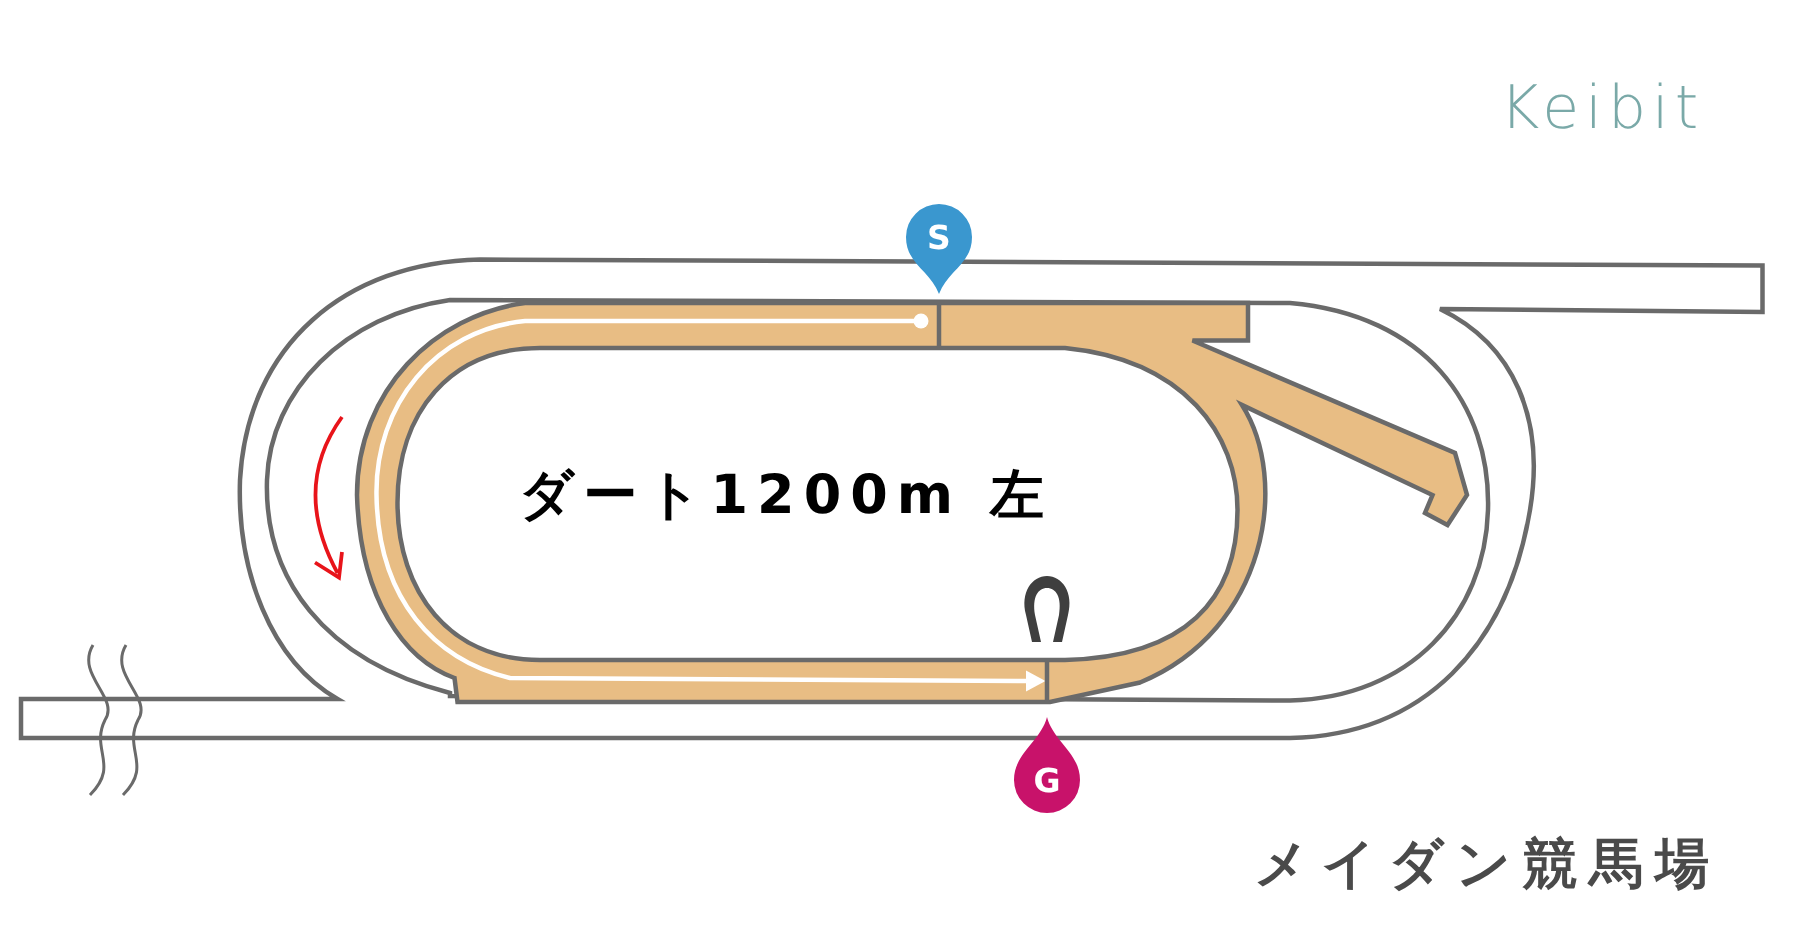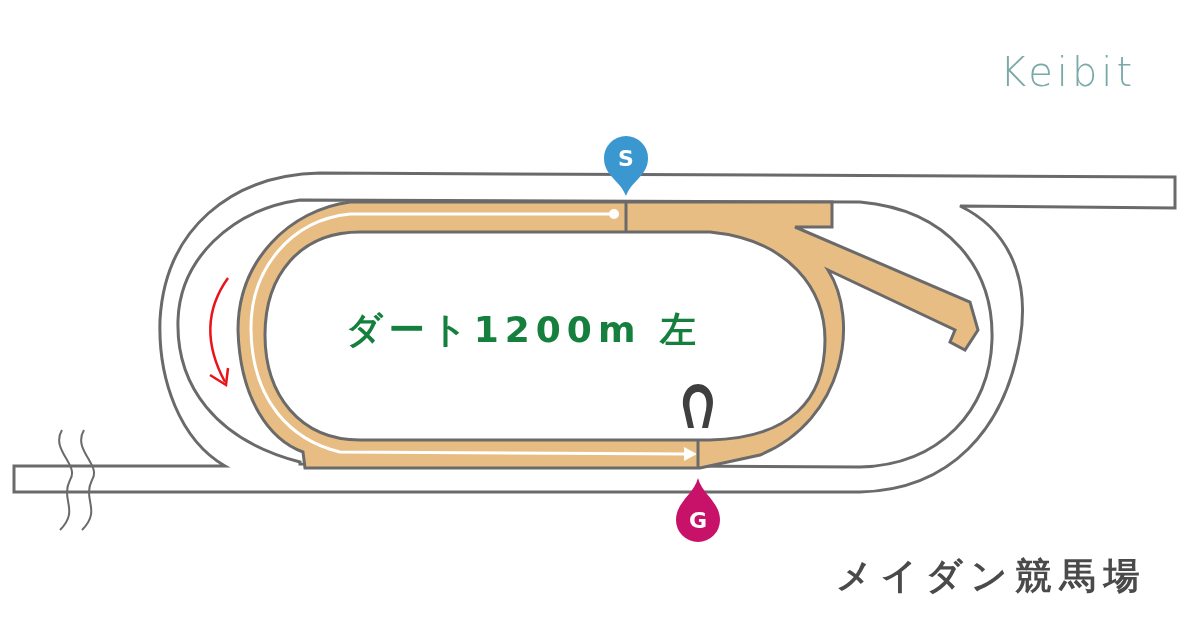--- a/index.html
+++ b/index.html
@@ -1,18 +1,18 @@
 <!DOCTYPE html>
 <html><head>
   <meta charset="utf-8">
   <style>
     html, body { margin: 0; padding: 0; background: #ffffff; }
     body { width: 1200px; height: 630px; position: relative; overflow: hidden; font-family: "DejaVu Sans", sans-serif; }
     .brand { position: absolute; left: 1000px; top: 18px; font-family: "DejaVu Sans", sans-serif; font-size: 40px; letter-spacing: 4px; color: #7aa9a8; font-weight: 300; margin-top: 31px; }
-    .course-label { position: absolute; left: 346px; top: 306px; font-family: "DejaVu Sans", sans-serif; font-weight: bold; font-size: 36px; letter-spacing: 6px; color: #15803d; white-space: nowrap; }
+    .course-label { position: absolute; left: 346px; top: 306px; font-family: "DejaVu Sans", sans-serif; font-weight: bold; font-size: 36px; letter-spacing: 6px; color: #000000; white-space: nowrap; }
     .venue-label { position: absolute; left: 836px; top: 552px; font-family: "DejaVu Sans", sans-serif; font-weight: bold; font-size: 36px; letter-spacing: 8px; color: #4a4a4a; white-space: nowrap; }
     svg.track { position: absolute; left: 0; top: 0; }
     .pin-text { font-family: "DejaVu Sans", sans-serif; font-weight: bold; font-size: 22px; fill: #ffffff; }
   </style>
 </head>
 <body>
 
 <div class="brand">Keibit</div>
 
 <svg class="track" width="1200" height="630" viewBox="0 0 1200 630">

